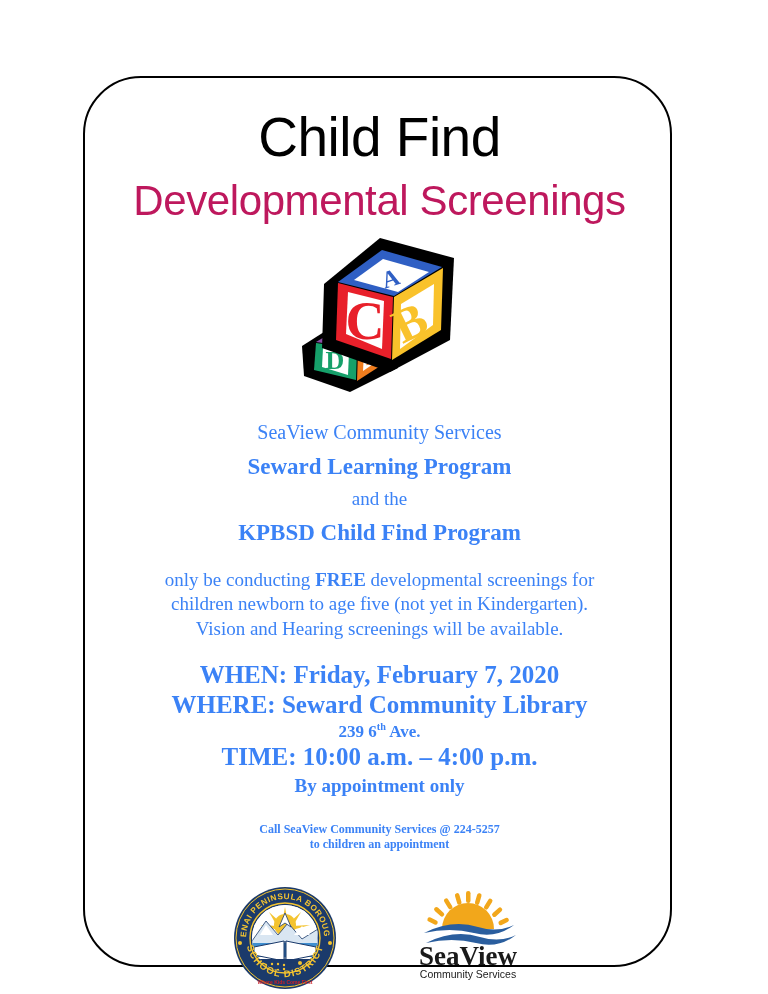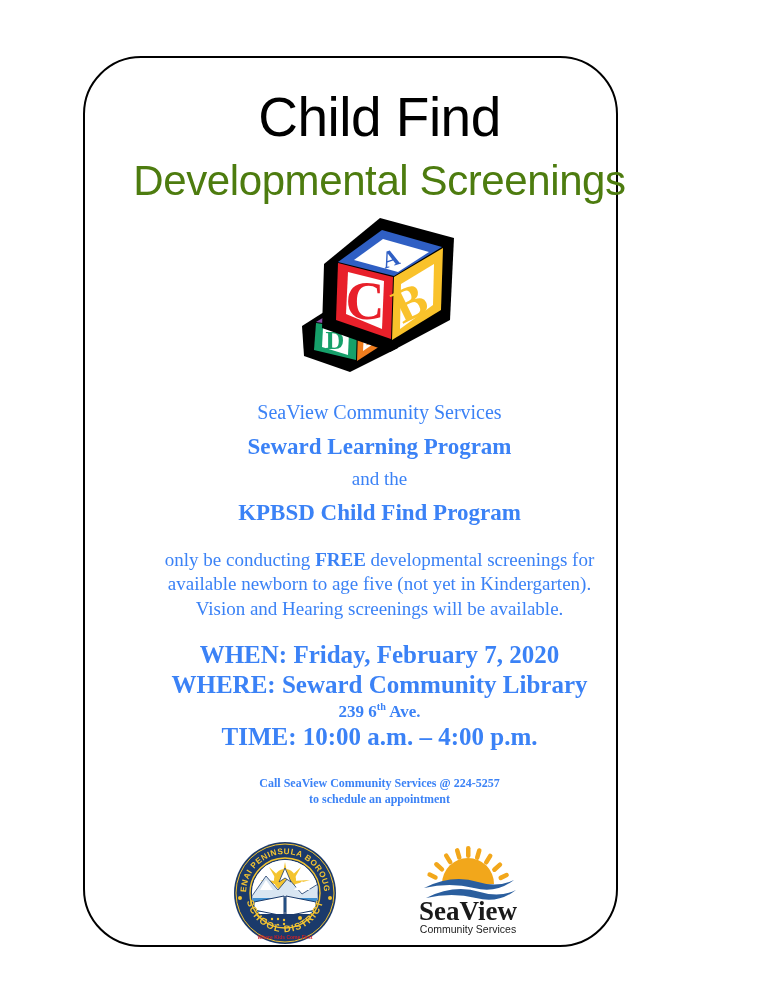--- a/index.html
+++ b/index.html
@@ -12,22 +12,22 @@
     height: 994px;
     position: relative;
     font-family: "Liberation Serif", serif;
     -webkit-font-smoothing: antialiased;
   }
 
   
   #flyer-frame {
     position: absolute;
     left: 83px;
-    top: 56px;
-    width: 535px;
+    top: 76px;
+    width: 589px;
     height: 891px;
     border: 2.5px solid #000000;
     border-radius: 58px;
     box-sizing: border-box;
     background: #ffffff;
   }
 
   #flyer-content {
     position: absolute;
     left: 0;
@@ -49,21 +49,21 @@
     color: #000;
     margin: 0;
     padding-top: 32px;
   }
   .title-sub {
     font-family: "Liberation Sans", sans-serif;
     font-size: 42px;
     font-weight: 400;
     line-height: 1.0;
     letter-spacing: -0.4px;
-    color: #4d7c0f;
+    color: #be185d;
     margin: 0;
     padding-top: 15px;
   }
 
   
   .blocks-wrap {
     width: 100%;
     display: flex;
     justify-content: center;
     margin-top: 14px;
@@ -188,34 +188,35 @@
 
     <div class="body-area">
 
       <div class="org-line">SeaView Community Services</div>
       <div class="prog-line">Seward Learning Program</div>
       <div class="and-the">and the</div>
       <div class="prog-line2">KPBSD Child Find Program</div>
 
       <div class="para">
         <span>only be conducting </span><b>FREE</b><span> developmental screenings for</span><br>
-        <span>available newborn to age five (not yet in Kindergarten).</span><br>
+        <span>children newborn to age five (not yet in Kindergarten).</span><br>
         <span>Vision and Hearing screenings will be available.</span>
       </div>
 
       <div class="detail-block">
         <div class="d-when">WHEN: Friday, February 7, 2020</div>
         <div class="d-where">WHERE: Seward Community Library</div>
         <div class="d-addr"><span>239 6</span><sup>th</sup><span> Ave.</span></div>
         <div class="d-time">TIME: 10:00 a.m. – 4:00 p.m.</div>
+        <div class="d-appt">By appointment only</div>
       </div>
 
       <div class="call-block">
         <div>Call SeaView Community Services @ 224-5257</div>
-        <div>to schedule an appointment</div>
+        <div>to children an appointment</div>
       </div>
     </div>
 
     <div class="logos">
 
       <svg class="logo-kpbsd" viewBox="0 0 106 106">
         <defs>
           <path id="arcTop" d="M 14,53 A 39,39 0 0 1 92,53" fill="none"></path>
           <path id="arcBot" d="M 14,53 A 39,39 0 0 0 92,53" fill="none"></path>
           <clipPath id="innerClip">

